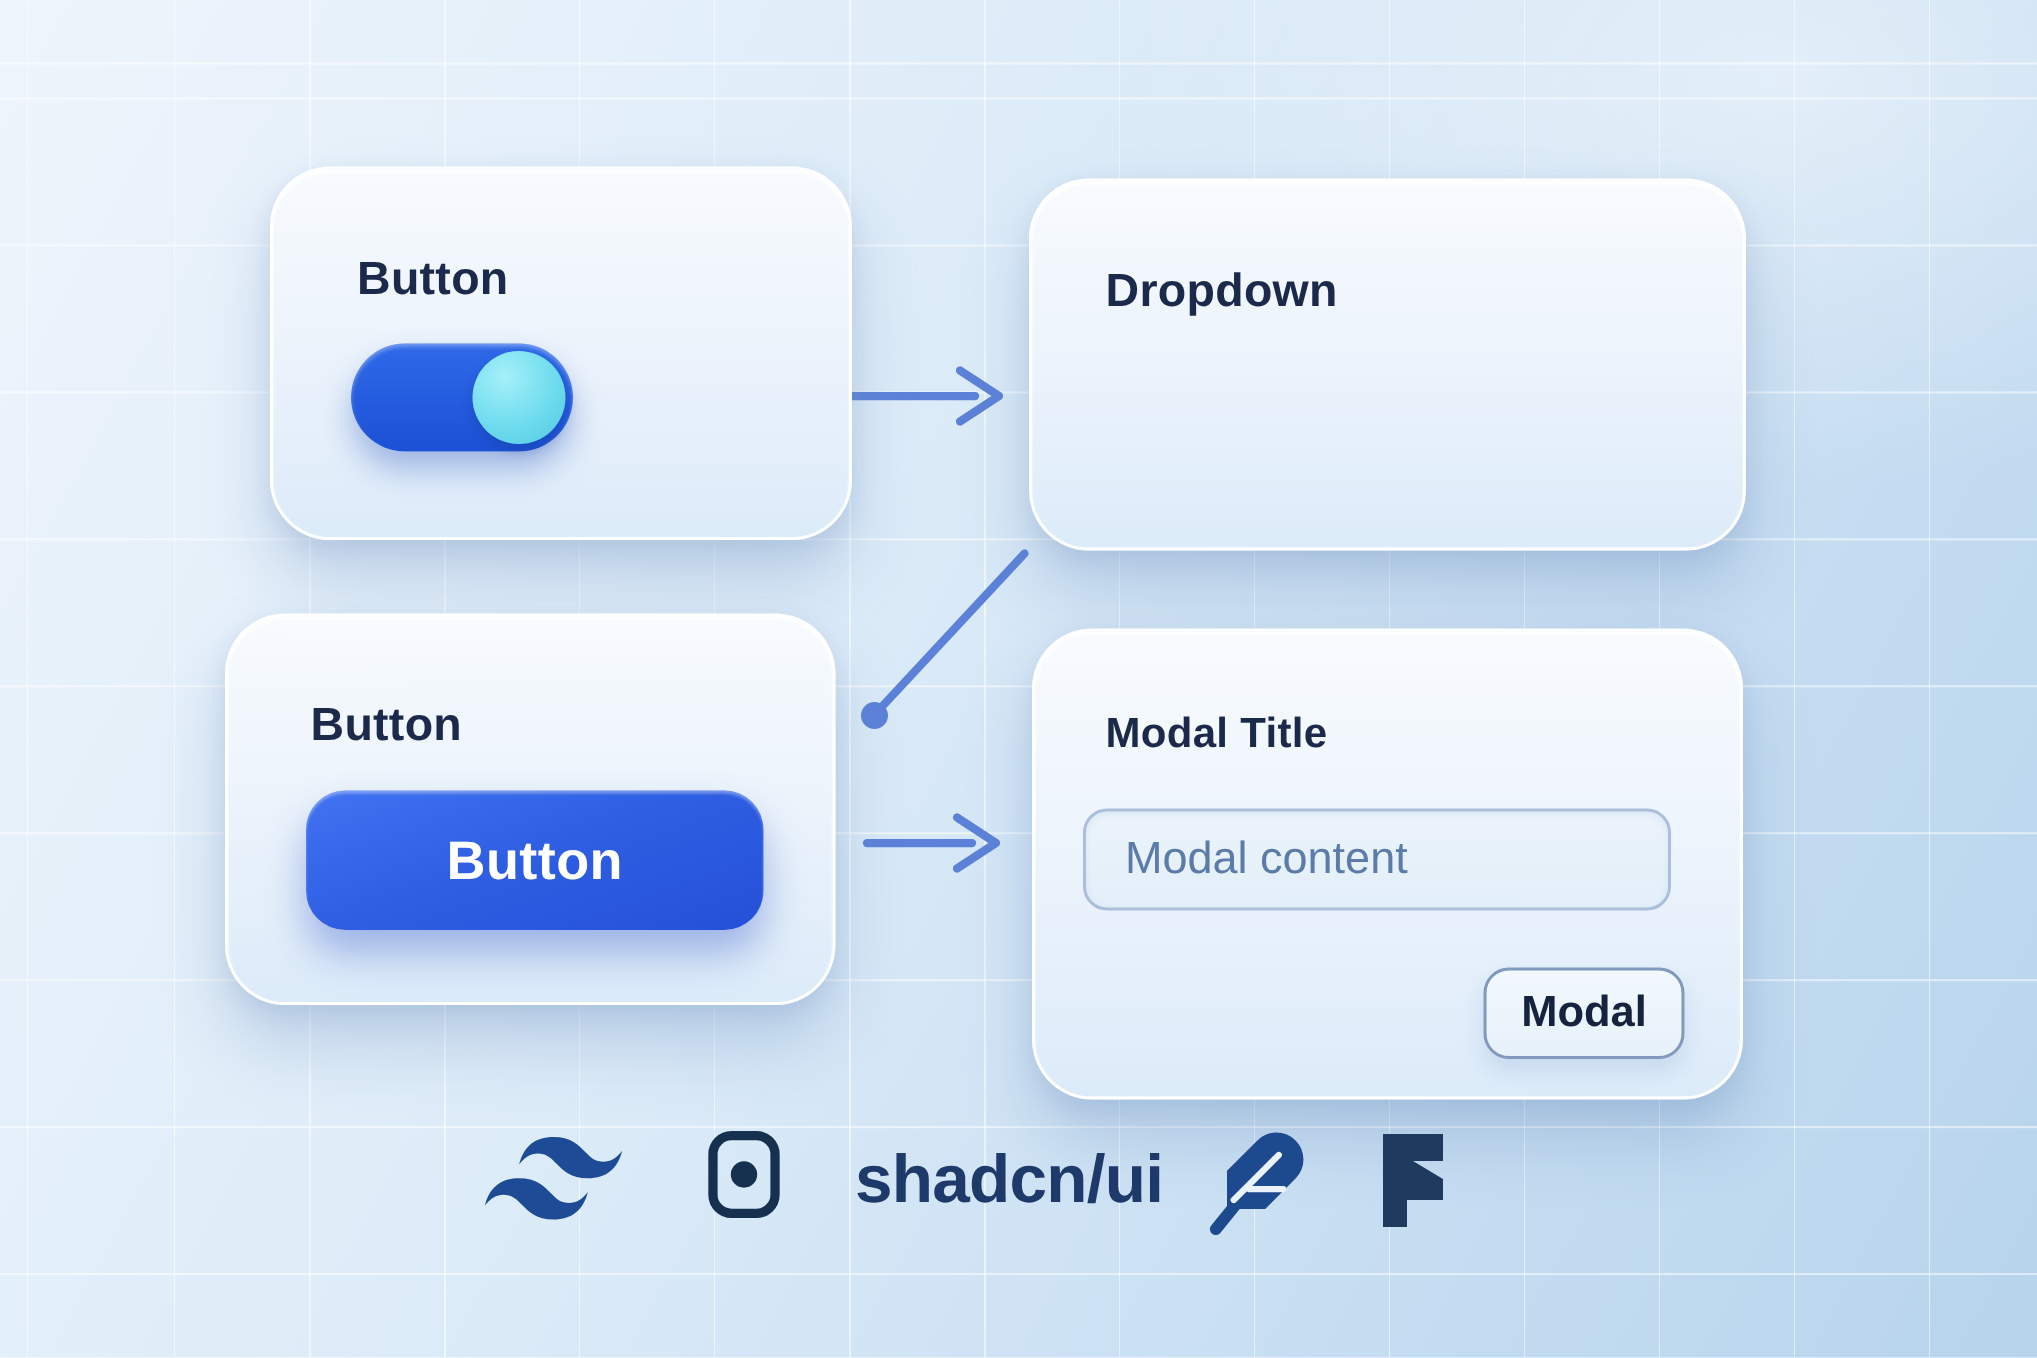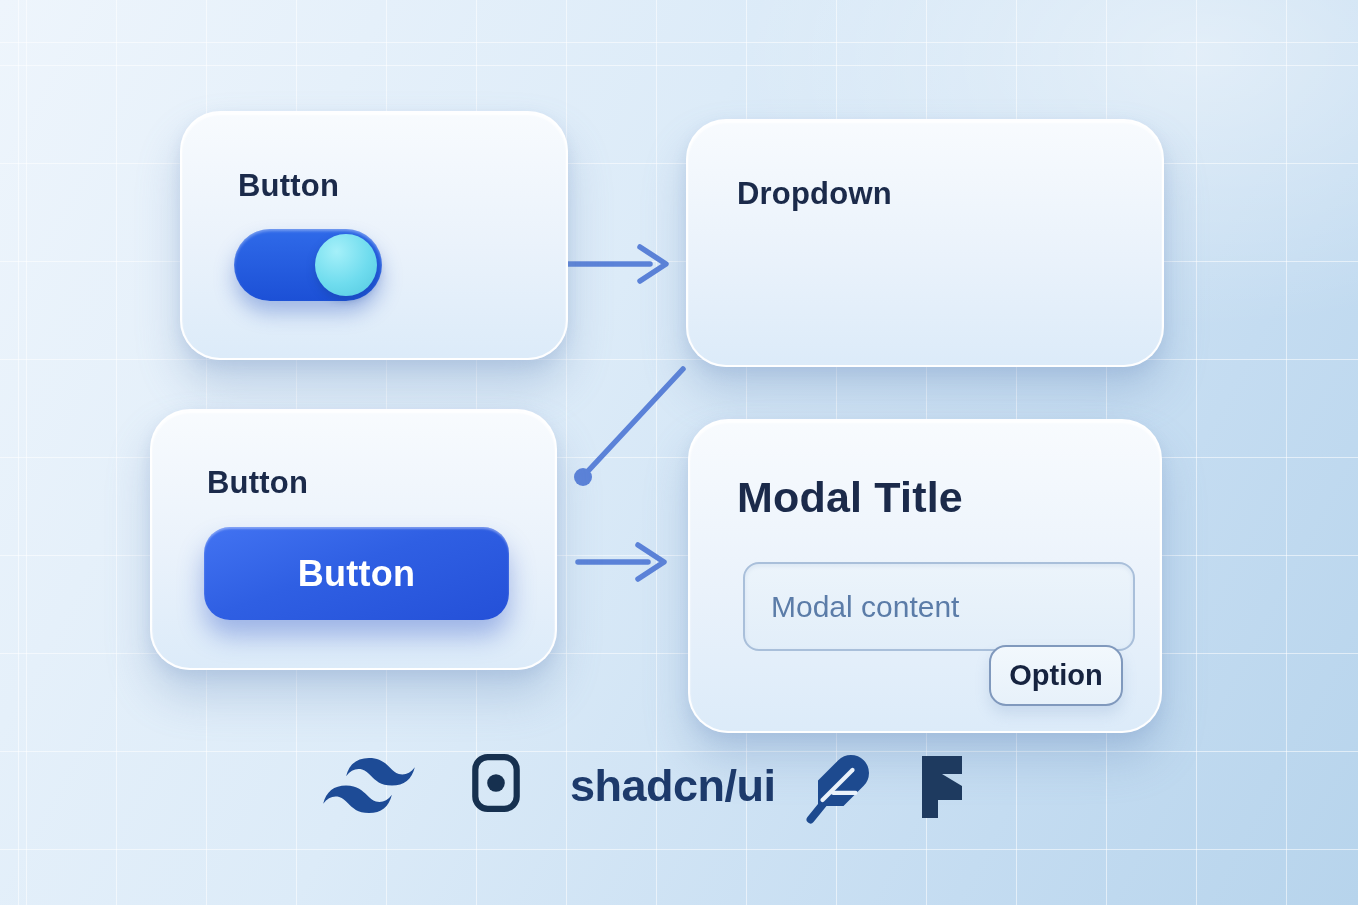--- a/index.html
+++ b/index.html
@@ -98,31 +98,30 @@
     font-family: inherit;
     font-size: 36px;
     font-weight: 700;
     letter-spacing: 0.3px;
     cursor: pointer;
   }
 
   
   .modal-field {
     position: absolute;
-    left: 53px; top: 118px;
-    width: 392px; height: 89px;
+    left: 32px; top: 118px;
+    width: 392px; height: 68px;
     border-radius: 16px;
     background: linear-gradient(180deg, #ecf4fb 0%, #e2eef9 100%);
     border: 2px solid #a9bfda;
     box-shadow: inset 0 2px 4px rgba(140, 170, 210, 0.18);
     display: flex;
     align-items: center;
     padding: 0 26px;
     cursor: text;
-    margin-top: 23px;
   }
   .modal-field-placeholder {
     font-size: 30px;
     font-weight: 500;
     color: #5b7ca8;
   }
   .close-button {
     position: absolute;
     left: 299px; top: 224px;
     width: 134px; height: 61px;
@@ -185,25 +184,25 @@
   <div class="card" id="card-dropdown">
     <div class="card-title" style="left:49px; top:55px;">Dropdown</div>
   </div>
 
   <div class="card" id="card-button">
     <div class="card-title" style="left:55px; top:54px;">Button</div>
     <button class="primary-button">Button</button>
   </div>
 
   <div class="card" id="card-modal">
-    <div class="card-title" style="left:47px; top:52px; font-size:43px;">Modal Title</div>
+    <div class="card-title" style="left:47px; top:52px; font-size:28px;">Modal Title</div>
     <div class="modal-field">
       <span class="modal-field-placeholder">Modal content</span>
     </div>
-    <button class="close-button">Option</button>
+    <button class="close-button">Modal</button>
   </div>
 
   <div class="logo" id="logo-tailwind">
     <svg width="92" height="56" viewBox="0 0 54 33" fill="#1d4b96">
       <path d="M27 0c-7.2 0-11.7 3.6-13.5 10.8 2.7-3.6 5.85-4.95 9.45-4.05 2.054.513 3.522 2.004 5.147 3.653C30.744 13.09 33.808 16.2 40.5 16.2c7.2 0 11.7-3.6 13.5-10.8-2.7 3.6-5.85 4.95-9.45 4.05-2.054-.513-3.522-2.004-5.147-3.653C36.756 3.11 33.692 0 27 0zM13.5 16.2C6.3 16.2 1.8 19.8 0 27c2.7-3.6 5.85-4.95 9.45-4.05 2.054.514 3.522 2.004 5.147 3.653C17.244 29.29 20.308 32.4 27 32.4c7.2 0 11.7-3.6 13.5-10.8-2.7 3.6-5.85 4.95-9.45 4.05-2.054-.513-3.522-2.004-5.147-3.653C23.256 19.31 20.192 16.2 13.5 16.2z"></path>
     </svg>
   </div>
 
   <div class="logo" id="logo-square-dot">
     <svg width="50" height="60" viewBox="0 0 48 58">

